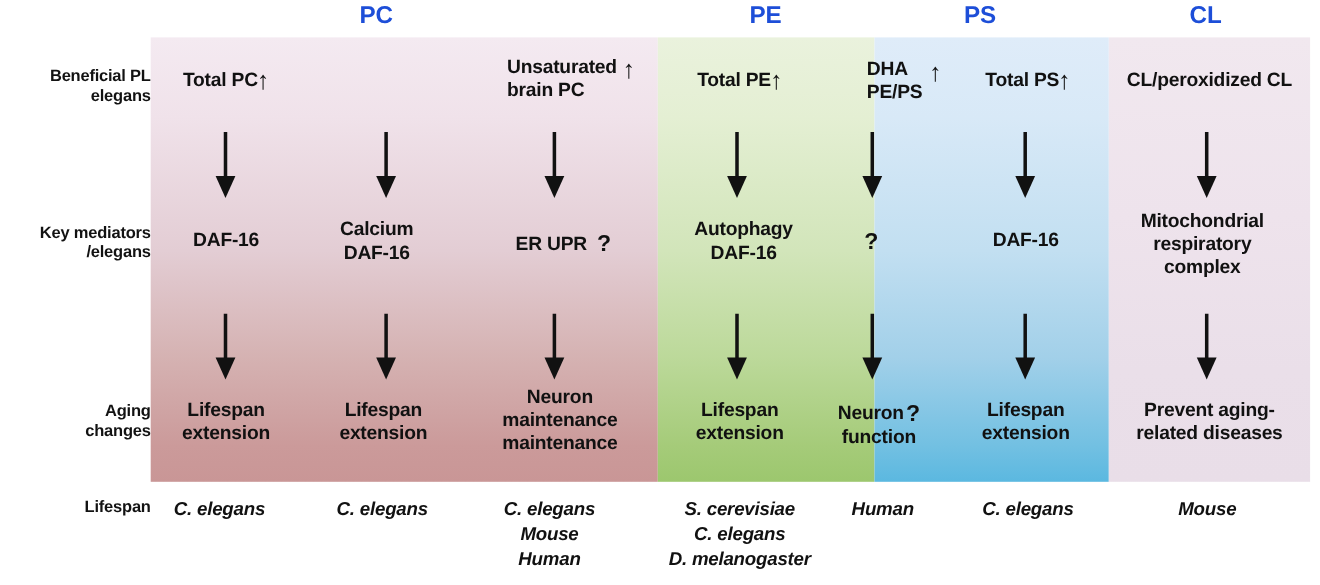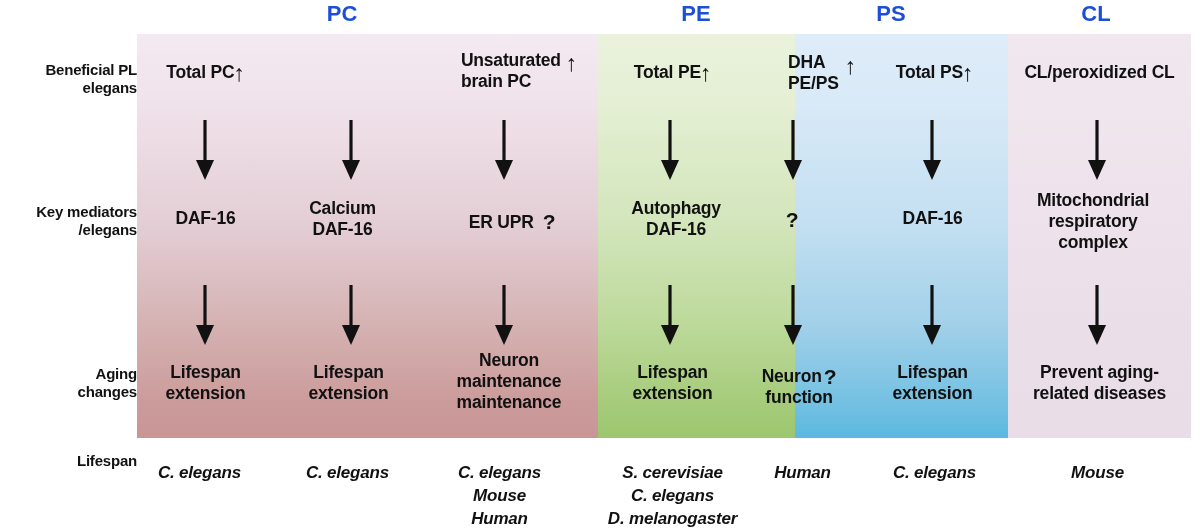--- a/index.html
+++ b/index.html
@@ -80,21 +80,20 @@
     letter-spacing: -0.2px;
   }
   .cell-row1 { font-size: 17.5px; }
   .cell-row2 { font-size: 17.5px; }
   .cell-row3 { font-size: 17.5px; }
   .cell-row4 {
     font-size: 17px;
     font-style: italic;
     font-weight: bold;
     line-height: 1.35;
-    margin-top: 10px;
   }
 
   
   .updown {
     font-weight: normal;
     font-size: 23px;
     line-height: 0;
     position: relative;
     top: 3px;
     margin-left: -1px;

